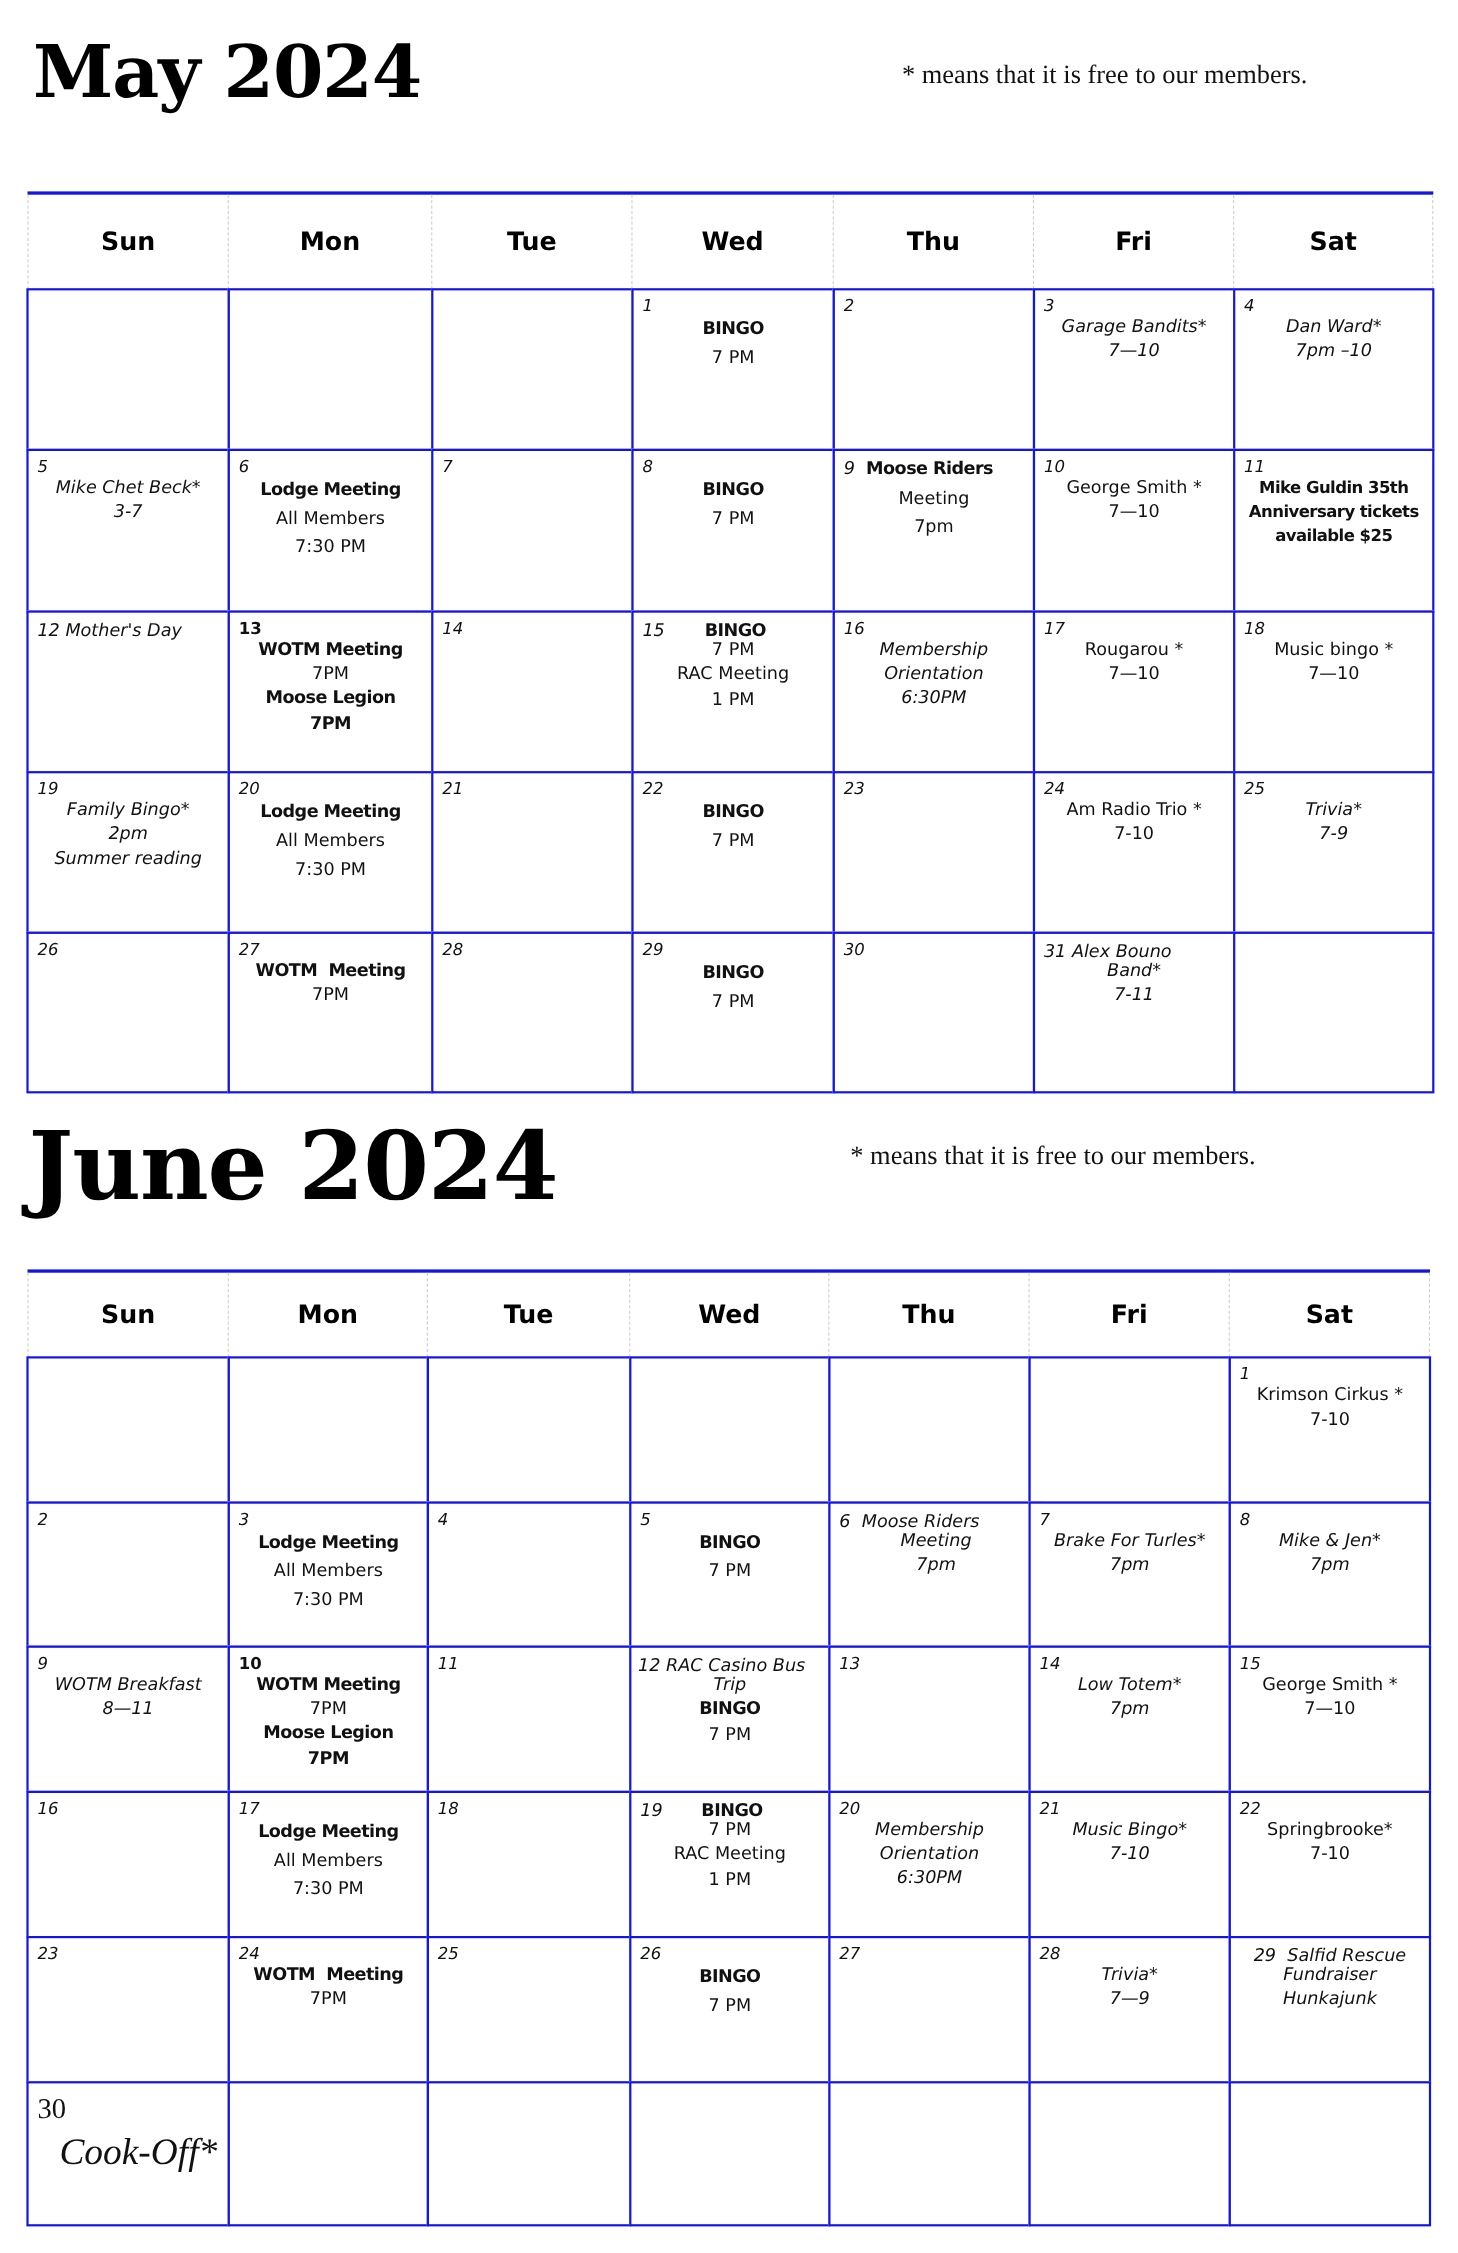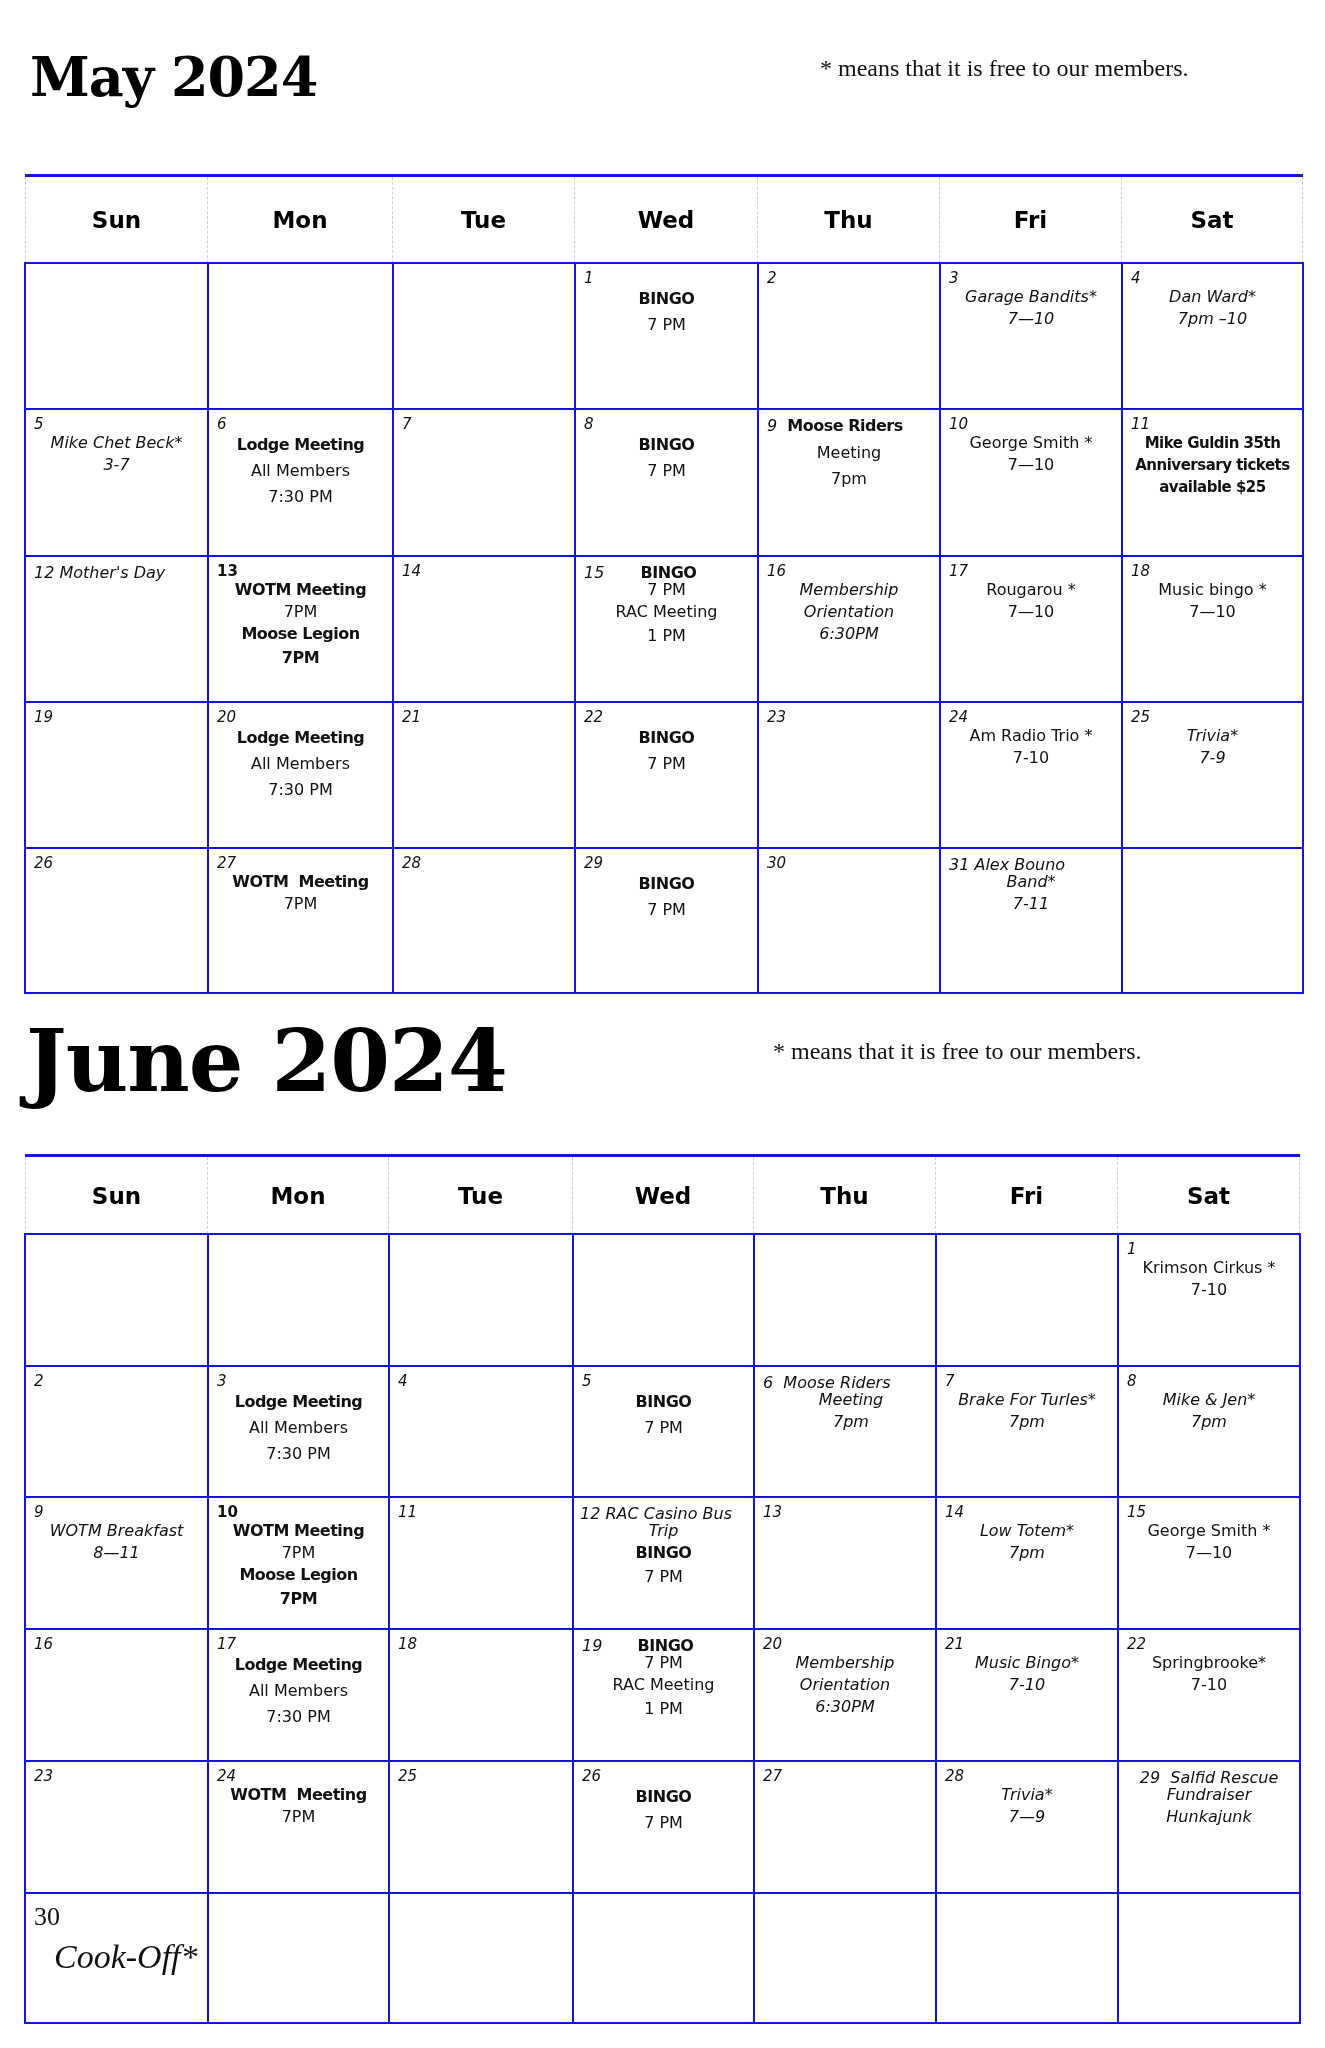--- a/index.html
+++ b/index.html
@@ -17,21 +17,21 @@
   .ev div { white-space:nowrap; }
   .b { font-weight:bold; letter-spacing:-0.5px; }
   .i { font-style:italic; }
   .lg { line-height:26px; }
   .inline-title { position:absolute; left:8px; right:4px; top:5px; font-size:16px; line-height:22px; white-space:nowrap; }
   .cookoff { font-family:"Liberation Serif",serif; font-style:italic; font-size:34px; }
 </style>
 </head>
 <body>
 
-<div class="month-title" style="left:30px;top:50px;font-size:54px;">May 2024</div>
+<div class="month-title" style="left:30px;top:32px;font-size:66px;">May 2024</div>
 <div class="note" style="left:820px;top:55px;">* means that it is free to our members.</div>
 
 <div>
   <div class="hdr-line" style="left:25px;top:174px;width:1278px;"></div>
   <div class="dow first" style="left:25px;top:177px;width:183px;height:86px;">Sun</div>
   <div class="dow" style="left:208px;top:177px;width:185px;height:86px;">Mon</div>
   <div class="dow" style="left:393px;top:177px;width:182px;height:86px;">Tue</div>
   <div class="dow" style="left:575px;top:177px;width:183px;height:86px;">Wed</div>
   <div class="dow" style="left:758px;top:177px;width:182px;height:86px;">Thu</div>
   <div class="dow" style="left:940px;top:177px;width:182px;height:86px;">Fri</div>
@@ -154,20 +154,25 @@
   <div class="cell" style="left:1122px;top:556px;width:183px;height:148px;">
     <span class="daynum">18</span>
     <div class="ev">
         <div>Music bingo *</div>
         <div>7—10</div>
       </div>
   </div>
 
   <div class="cell" style="left:25px;top:702px;width:185px;height:148px;">
     <span class="daynum">19</span>
+    <div class="ev i">
+        <div>Family Bingo*</div>
+        <div>2pm</div>
+        <div>Summer reading</div>
+      </div>
   </div>
   <div class="cell" style="left:208px;top:702px;width:187px;height:148px;">
     <span class="daynum">20</span>
     <div class="ev">
         <div class="b lg">Lodge Meeting</div>
         <div class="lg">All Members</div>
         <div class="lg">7:30 PM</div>
       </div>
   </div>
   <div class="cell" style="left:393px;top:702px;width:184px;height:148px;">

